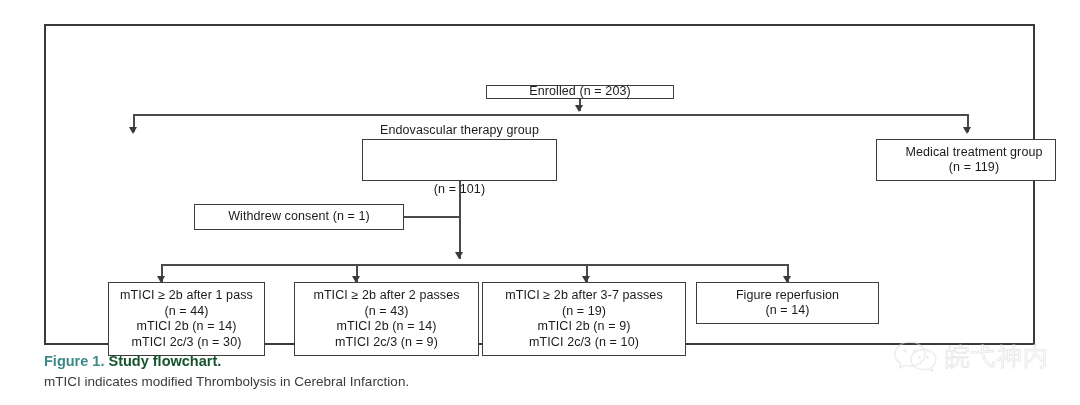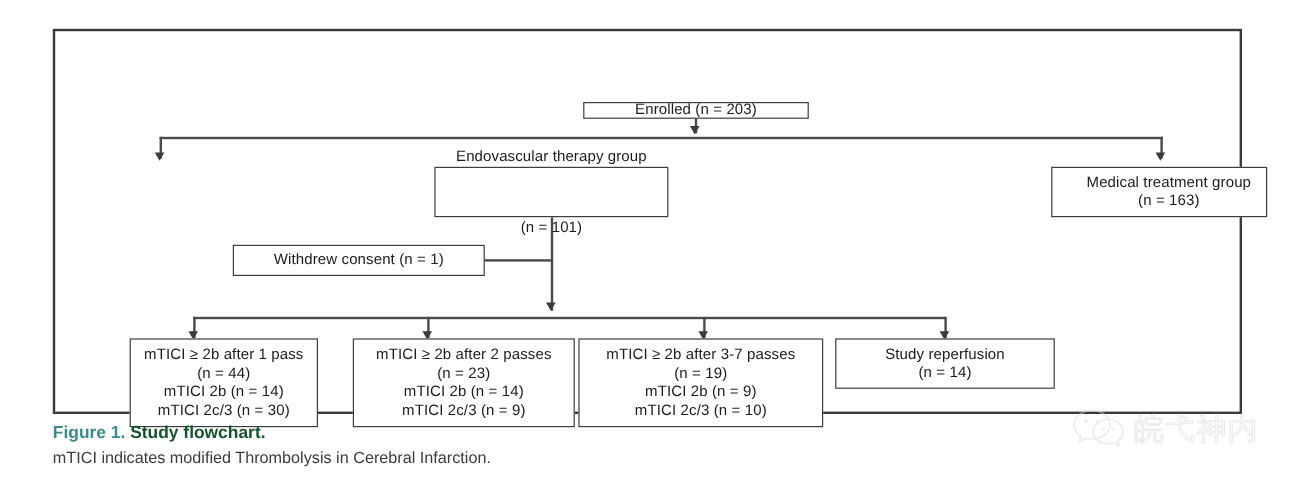--- a/index.html
+++ b/index.html
@@ -187,50 +187,50 @@
     <span class="ln">Enrolled (n = 203)</span>
   </div>
 
   <div class="fbox" id="box-endovascular">
     <span class="ln">Endovascular therapy group</span>
     <span class="ln">(n = 101)</span>
   </div>
 
   <div class="fbox" id="box-medical">
     <span class="ln">Medical treatment group</span>
-    <span class="ln">(n = 163)</span>
+    <span class="ln">(n = 119)</span>
   </div>
 
   <div class="fbox" id="box-withdrew">
     <span class="ln">Withdrew consent (n = 1)</span>
   </div>
 
   <div class="fbox" id="box-pass1">
     <span class="ln">mTICI ≥ 2b after 1 pass</span>
     <span class="ln">(n = 44)</span>
     <span class="ln">mTICI 2b (n = 14)</span>
     <span class="ln">mTICI 2c/3 (n = 30)</span>
   </div>
 
   <div class="fbox" id="box-pass2">
     <span class="ln">mTICI ≥ 2b after 2 passes</span>
-    <span class="ln">(n = 23)</span>
+    <span class="ln">(n = 43)</span>
     <span class="ln">mTICI 2b (n = 14)</span>
     <span class="ln">mTICI 2c/3 (n = 9)</span>
   </div>
 
   <div class="fbox" id="box-pass37">
     <span class="ln">mTICI ≥ 2b after 3-7 passes</span>
     <span class="ln">(n = 19)</span>
     <span class="ln">mTICI 2b (n = 9)</span>
     <span class="ln">mTICI 2c/3 (n = 10)</span>
   </div>
 
   <div class="fbox" id="box-failed">
-    <span class="ln">Study reperfusion</span>
+    <span class="ln">Figure reperfusion</span>
     <span class="ln">(n = 14)</span>
   </div>
 
 </div>
 
 <div id="caption">
   <div id="caption-line1">
     <span id="fig-label">Figure 1.</span>
     <span id="fig-title">Study flowchart.</span>
   </div>

